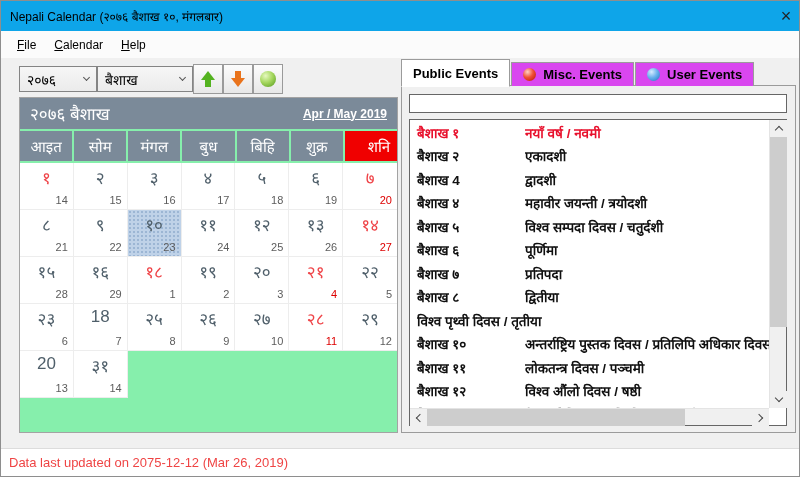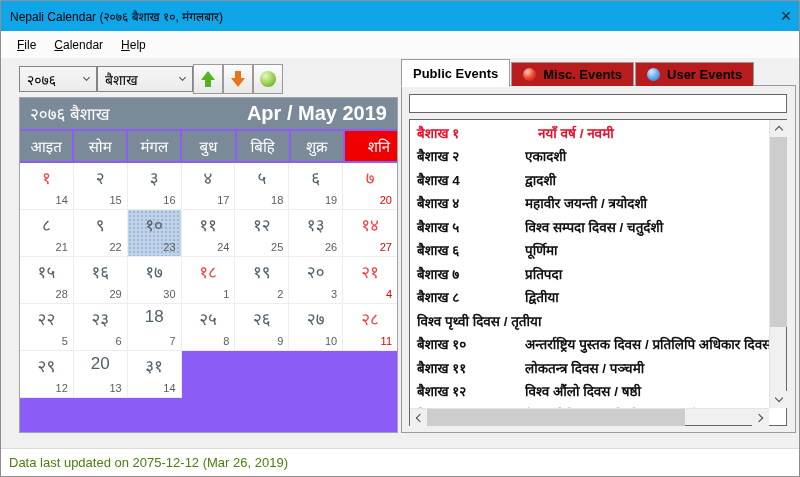--- a/index.html
+++ b/index.html
@@ -27,69 +27,69 @@
   .arr .head-up { width:0; height:0; border-left:7px solid transparent; border-right:7px solid transparent; border-bottom:9px solid var(--button_up_green,#53b21f); }
   .arr .stem-up { width:6px; height:7px; background:var(--button_up_green,#53b21f); }
   .arr .stem-down { width:6px; height:7px; background:var(--button_down_orange,#e9731c); }
   .arr .head-down { width:0; height:0; border-left:7px solid transparent; border-right:7px solid transparent; border-top:9px solid var(--button_down_orange,#e9731c); }
   .ball { border-radius:50%; }
   .ball.green { width:16px; height:16px; background:radial-gradient(circle at 35% 30%, #e6f8c0, #a5d75e 45%, #68a82c 85%); }
   .ball.red { width:13px; height:13px; background:radial-gradient(circle at 35% 30%, #ffd0c4, #f05038 45%, #c41e08 90%); }
   .ball.blue { width:13px; height:13px; background:radial-gradient(circle at 35% 30%, #d8ecff, #6cb2ee 45%, #2a7cc8 90%); }
 
   
-  .calbox { position:absolute; left:18px; top:96px; width:379px; height:336px; background:#8b5cf6; border:1px solid #a3a3a3; }
+  .calbox { position:absolute; left:18px; top:96px; width:379px; height:336px; background:#86efac; border:1px solid #a3a3a3; }
   .calheader { height:31px; background:var(--header_bar,#7b8a99); color:#fff; display:flex; align-items:center; justify-content:space-between; padding:0 10px; }
   .calheader .np { font-size:17px; }
-  .calheader .en { font-size:20px; font-weight:bold; }
+  .calheader .en { font-size:12px; font-weight:bold;text-decoration:underline; }
   .weekdays { display:grid; grid-template-columns:repeat(7,1fr); gap:2px; margin-top:2px; }
   .wd { height:30px; background:var(--header_bar,#7b8a99); color:#fff; display:flex; align-items:center; justify-content:center; font-size:15px; }
   .wd.holiday { background:var(--holiday_red,#f00000);padding-left:16px; }
   .grid { display:grid; grid-template-columns:repeat(7,1fr); margin-top:2px; }
   .cell { height:47px; position:relative; background:#fff; border-right:1px solid #ededed; border-bottom:1px solid #ededed; }
   .cell:nth-child(7n) { border-right:none; }
   .cell.empty { border:none; background:transparent; }
   .cell .np { position:absolute; top:3px; left:0; right:0; text-align:center; font-size:17px; color:#4f5f6a; }
   .cell .en { position:absolute; bottom:3px; right:5px; font-size:11px; color:#5c5c5c; }
   .cell .np.red { color:var(--date_red_np,#ef4347); }
   .cell .en.red { color:var(--date_red_en,#dd0000); }
   .cell.selected { background-color:var(--selected_day,#bfd2e8); background-image:radial-gradient(#9cb6d4 0.8px, transparent 0.9px); background-size:4px 4px; }
 
   
   .tabs { position:absolute; left:400px; top:57px; height:28px; display:flex; align-items:flex-end; z-index:2;font-weight:bold; }
-  .tab { height:24px; display:flex; align-items:center; gap:7px; padding:0 11px; border:1px solid #9b9b9b; border-bottom:none; background:#b91c1c; font-size:13px; color:#000; margin-right:1px; }
+  .tab { height:24px; display:flex; align-items:center; gap:7px; padding:0 11px; border:1px solid #9b9b9b; border-bottom:none; background:#d946ef; font-size:13px; color:#000; margin-right:1px; }
   .tab.active { height:28px; background:#fff; margin-bottom:-1px; border-bottom:1px solid #fff; }
   .tabpage { position:absolute; left:400px; top:84px; width:395px; height:348px; border:1px solid #9b9b9b; background:#f0f0f0; z-index:1; }
   .search { position:absolute; left:7px; top:8px; width:378px; height:19px; border:1px solid #666; background:#fff; font-size:13px; padding:0 5px; font-family:inherit; }
   .listbox { position:absolute; left:7px; top:33px; width:378px; height:307px; background:#fff; border:1px solid #666; }
   .rows { position:absolute; left:0; top:1px; right:17px; bottom:17px; overflow:hidden; }
   .erow { height:23.5px; display:flex; align-items:center; padding-left:7px; font-size:13.5px; font-weight:bold; color:#101010; }
   .erow .day { width:108px; flex:none; white-space:nowrap; }
   .erow .evt { flex:1; white-space:nowrap; overflow:hidden; }
-  .erow.red { color:var(--event_red,#e8112d);gap:13px; }
+  .erow.red { color:var(--event_red,#e8112d); }
 
   
   .vscroll { position:absolute; top:0; right:0; bottom:17px; width:17px; background:#f0f0f0; border-left:1px solid #e4e4e4; }
   .hscroll { position:absolute; left:0; right:17px; bottom:0; height:17px; background:#f0f0f0; border-top:1px solid #e4e4e4; }
   .sb-btn { position:absolute; width:17px; height:17px; display:flex; align-items:center; justify-content:center; background:#f0f0f0; }
   .vscroll .up { top:0; left:0; }
   .vscroll .down { bottom:0; left:0; }
   .hscroll .left { left:0; top:0; }
   .hscroll .right { right:0; top:0; }
   .vthumb { position:absolute; left:0; top:17px; width:17px; height:190px; background:#cdcdcd; }
   .hthumb { position:absolute; top:0; left:17px; height:17px; width:258px; background:#cdcdcd; }
   .chev { display:inline-block; width:6px; height:6px; border-right:1.6px solid #474747; border-bottom:1.6px solid #474747; }
   .chev.up { transform:rotate(-135deg); margin-top:3px; }
   .chev.down { transform:rotate(45deg); margin-top:-3px; }
   .chev.left { transform:rotate(135deg); margin-left:3px; }
   .chev.right { transform:rotate(-45deg); margin-right:3px; }
   .combo .chev { width:5px; height:5px; border-color:#555; border-width:1.2px; transform:rotate(45deg); margin-top:-3px; }
 
   
-  .statusbar { position:absolute; left:0; right:0; bottom:0; height:28px; background:#fff; border-top:1px solid #dcdcdc; display:flex; align-items:center; padding-left:8px; font-size:13px; color:#4d7c0f; }
+  .statusbar { position:absolute; left:0; right:0; bottom:0; height:28px; background:#fff; border-top:1px solid #dcdcdc; display:flex; align-items:center; padding-left:8px; font-size:13px; color:#ef4444; }
 </style>
 </head>
 <body>
 
 <div class="window">
 
   <div class="titlebar">
     <span class="title">Nepali Calendar (२०७६ बैशाख १०, मंगलबार)</span>
     <span class="close">×</span>
   </div>
@@ -197,24 +197,20 @@
           <span class="np red">१४</span>
           <span class="en red">27</span>
         </div>
         <div class="cell">
           <span class="np">१५</span>
           <span class="en">28</span>
         </div>
         <div class="cell">
           <span class="np">१६</span>
           <span class="en">29</span>
-        </div>
-        <div class="cell">
-          <span class="np">१७</span>
-          <span class="en">30</span>
         </div>
         <div class="cell">
           <span class="np red">१८</span>
           <span class="en">1</span>
         </div>
         <div class="cell">
           <span class="np">१९</span>
           <span class="en">2</span>
         </div>
         <div class="cell">

